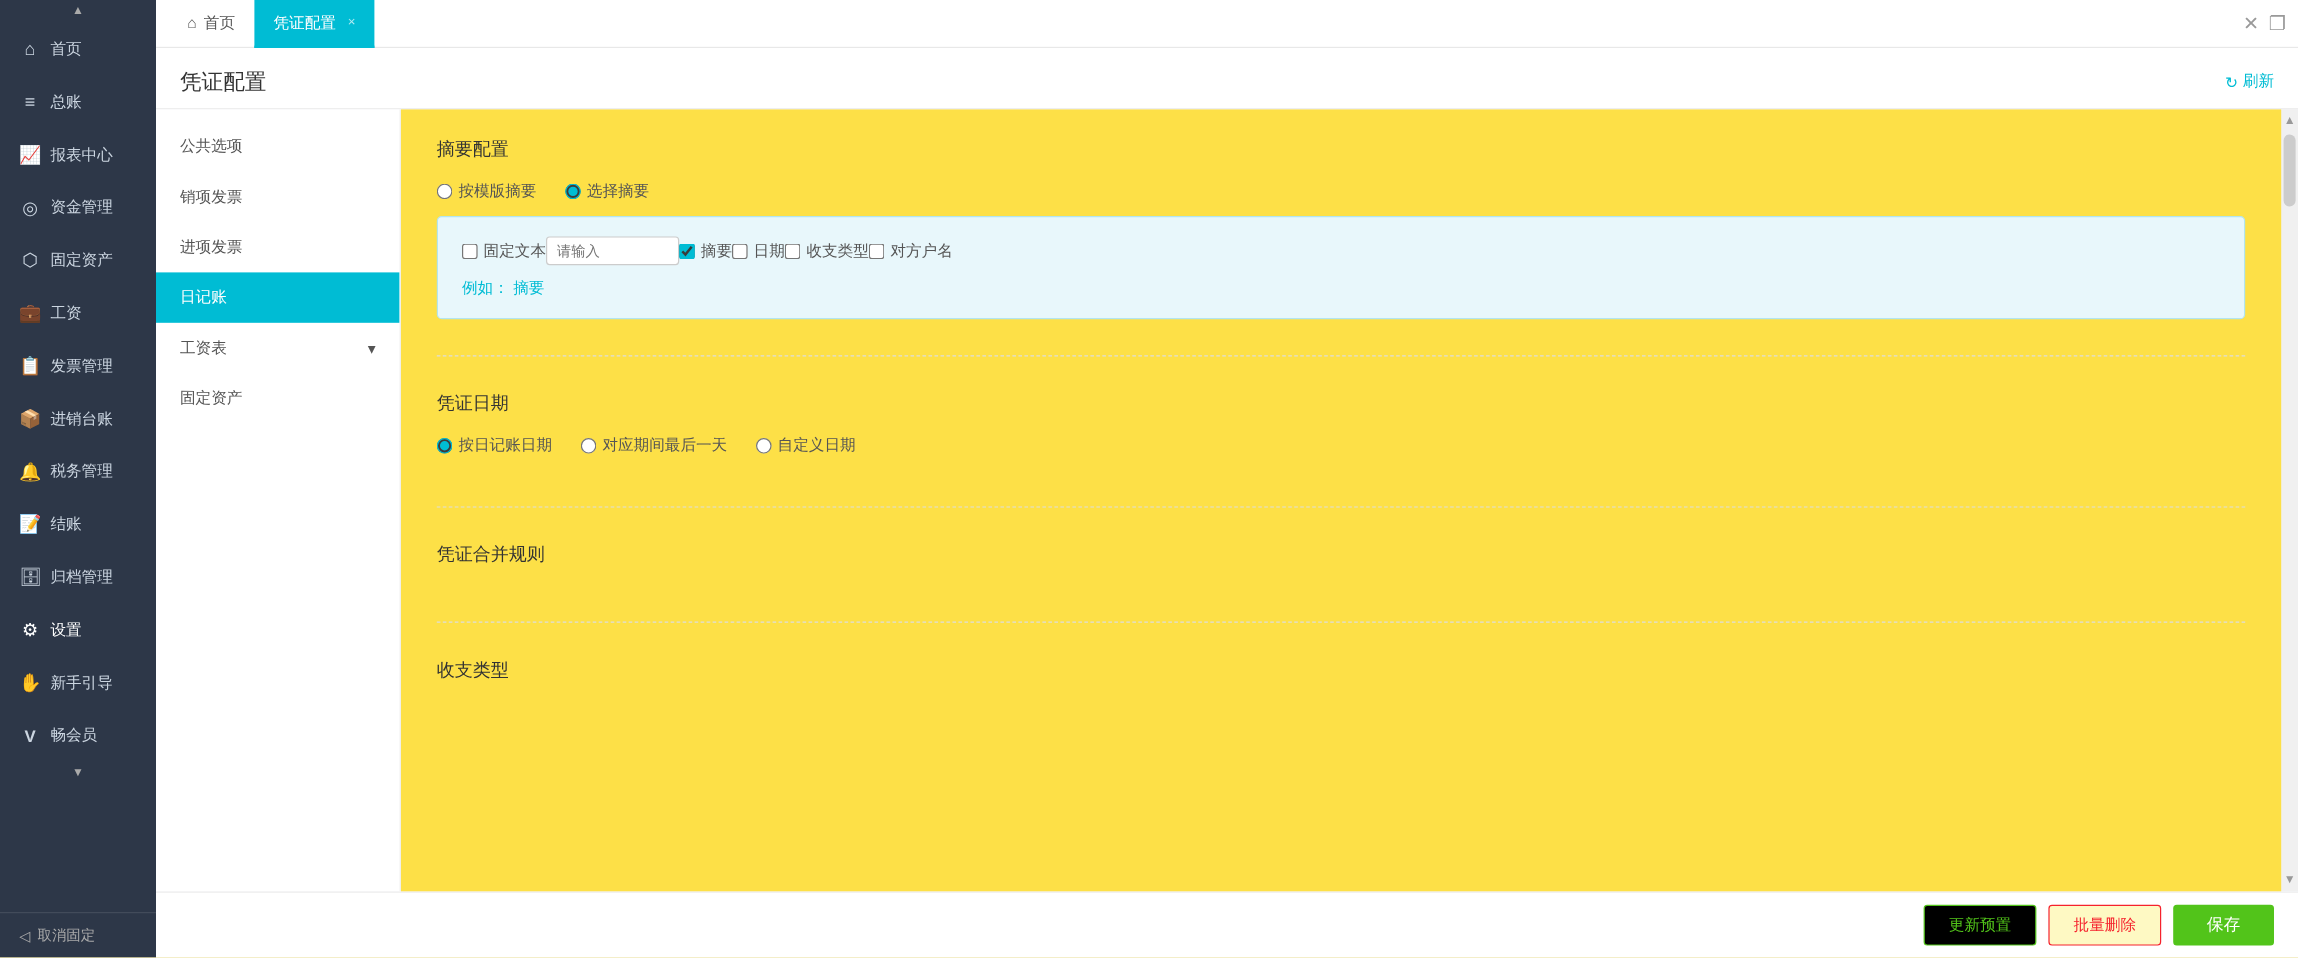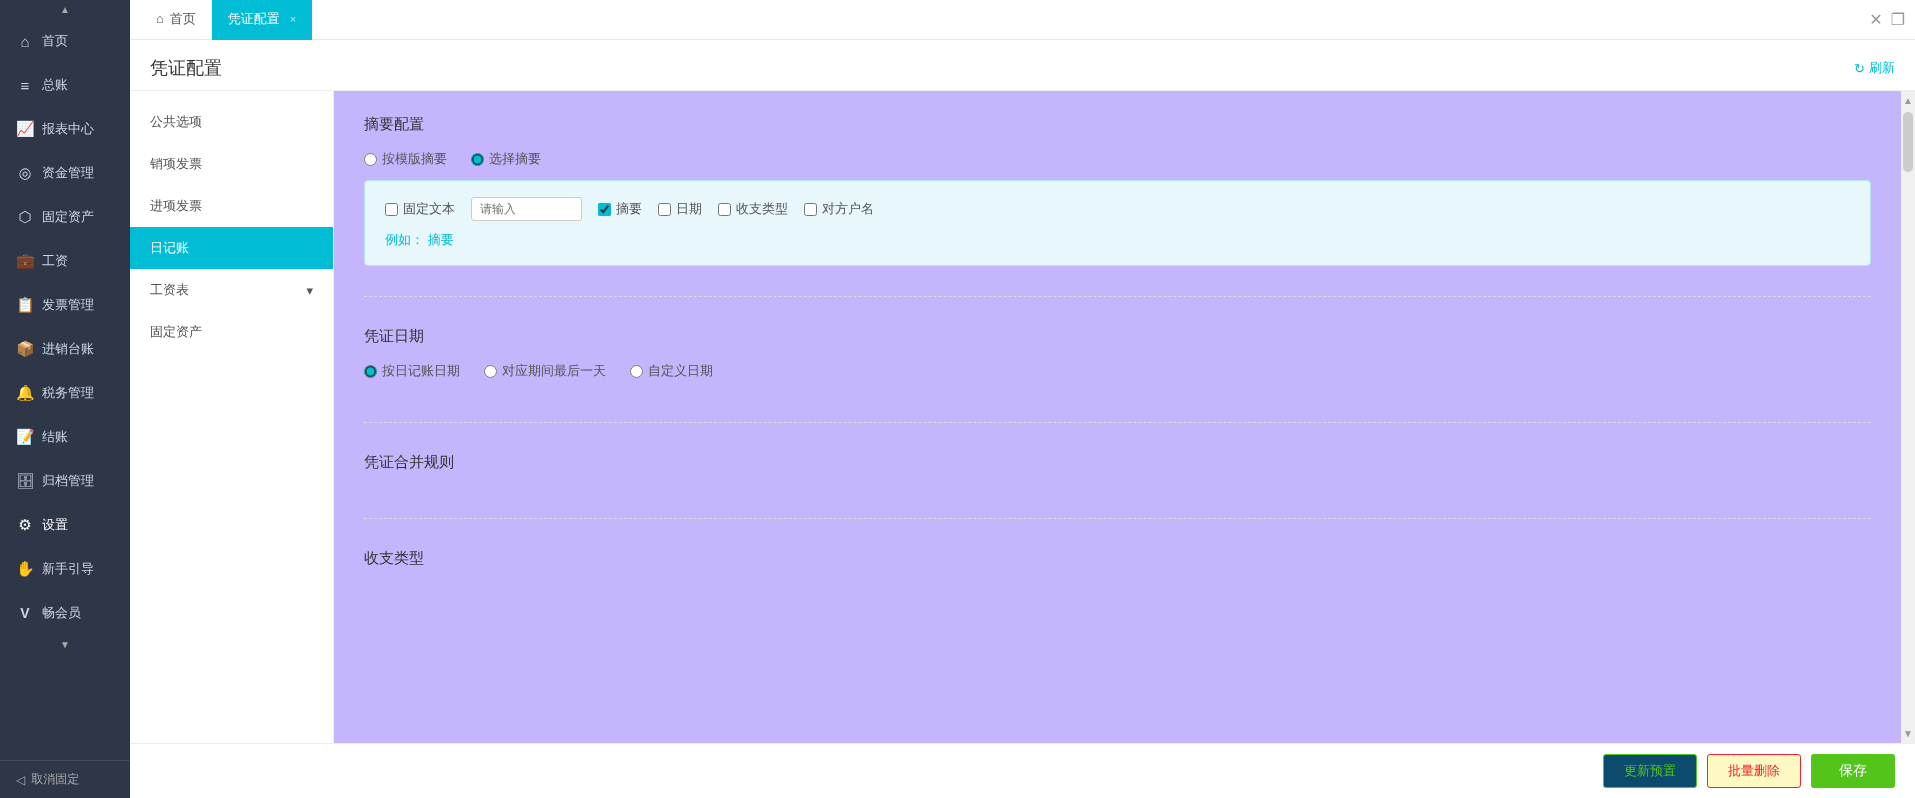--- a/index.html
+++ b/index.html
@@ -151,21 +151,21 @@
     .left-nav-item.active {
       background: #00bcd4;
       color: #fff;
     }
 
     
     .right-content {
       flex: 1;
       overflow-y: auto;
       padding: 24px 30px;
-      background: #c4b5fd;
+      background: #fde047;
       position: relative;
     }
 
     
     .section { margin-bottom: 30px; padding-bottom: 30px; border-bottom: 1px dashed #ddd; }
     .section:last-child { border-bottom: none; }
     .section-title { font-size: 15px; font-weight: 500; color: #333; margin-bottom: 16px; }
 
     
     .radio-group { display: flex; gap: 24px; align-items: center; margin-bottom: 12px; }
@@ -175,21 +175,21 @@
     .checkbox-label input[type="checkbox"] { accent-color: #00bcd4; cursor: pointer; }
 
     
     .summary-box {
       background: #e8f7fb;
       border: 1px solid #b2e5f0;
       border-radius: 4px;
       padding: 16px 20px;
       margin-top: 8px;
     }
-    .summary-box-row { display: flex; align-items: center; gap: 16px; flex-wrap: wrap; }
+    .summary-box-row { display: flex; align-items: center; gap: 0; flex-wrap: wrap; }
     .summary-input {
       border: 1px solid #ccc;
       border-radius: 3px;
       padding: 4px 8px;
       font-size: 12px;
       width: 111px;
       color: #999;
     }
     .example-text { color: #00bcd4; font-size: 13px; margin-top: 10px; }
     .example-text span { color: #00bcd4; }
@@ -205,21 +205,21 @@
       border-top: 1px solid #eee;
       flex-shrink: 0;
     }
     .btn {
       padding: 7px 20px;
       border-radius: 3px;
       border: 1px solid #ddd;
       cursor: pointer;
       font-size: 13px;
     }
-    .btn-update { background: #0c4a6e; color: #52c41a; border-color: #52c41a; text-align: right; }
+    .btn-update { background: #000000; color: #52c41a; border-color: #52c41a; text-align: right; }
     .btn-delete { background: #fef9c3; color: #f5222d; border-color: #f5222d; }
     .btn-save { background: #52c41a; color: #fff; border: none; padding: 8px 28px; font-size: 14px; }
 
     
     .right-content::-webkit-scrollbar { width: 6px; }
     .right-content::-webkit-scrollbar-track { background: #f0f0f0; }
     .right-content::-webkit-scrollbar-thumb { background: #ccc; border-radius: 3px; }
 
     
     .scroll-area {

